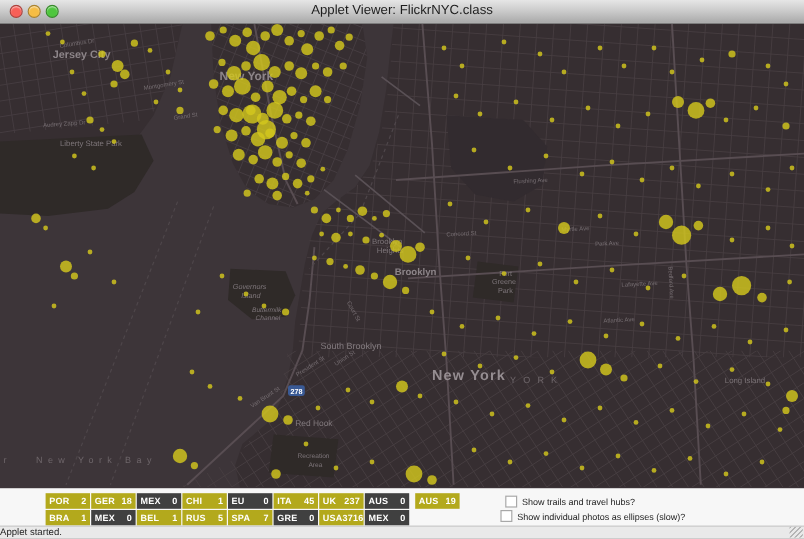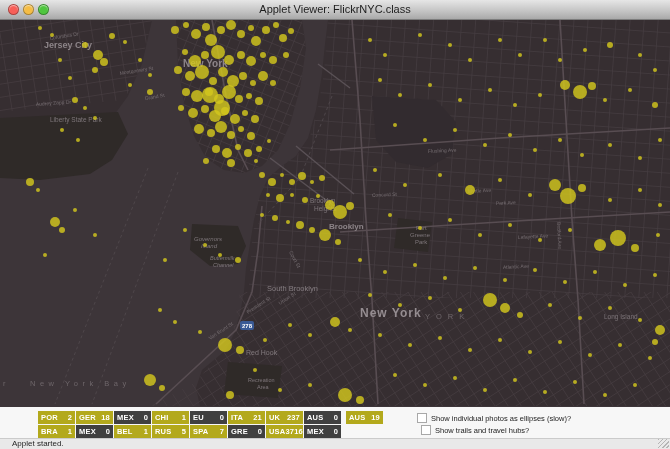--- a/index.html
+++ b/index.html
@@ -31,21 +31,21 @@
   .cell.off { background:#404040;text-align:center; }
   .cell.gap { margin-left:4px; }
   .checks { position:absolute; left:417px; top:5px; font-size:7.5px; color:#222; }
   .checkrow { display:flex; align-items:center; height:12px; }
   .checkrow.first { margin-left:4px; }
   .cb { width:8px; height:8px; border:1px solid #a8a8a8; background:#fff;
         margin-right:4px; flex:0 0 auto; }
   
   .statusbar { position:absolute; top:438px; left:0; width:670px; height:11px;
                background:#e9e9e9; border-top:1px solid #cbcbcb; box-sizing:border-box;
-               font-size:8px; color:#1f1f1f; line-height:9px; padding-left:12px; }
+               font-size:8px; color:#1f1f1f; line-height:9px; padding-left:0; }
   .grip { position:absolute; right:1px; bottom:1px; width:11px; height:9px;
           background:repeating-linear-gradient(135deg,#b5b5b5 0 1px, transparent 1px 3px); }
 </style>
 </head>
 <body>
 
 <div class="window">
 
   <div class="titlebar">
     <div class="traffic">
@@ -1064,21 +1064,21 @@
           <div class="cell on">
             <span>CHI</span>
             <span>1</span>
           </div>
           <div class="cell off">
             <span>EU</span>
             <span>0</span>
           </div>
           <div class="cell on">
             <span>ITA</span>
-            <span>21</span>
+            <span>45</span>
           </div>
           <div class="cell on">
             <span>UK</span>
             <span>237</span>
           </div>
           <div class="cell off">
             <span>AUS</span>
             <span>0</span>
           </div>
           <div class="cell on gap">
@@ -1115,27 +1115,27 @@
             <span>USA</span>
             <span>3716</span>
           </div>
           <div class="cell off">
             <span>MEX</span>
             <span>0</span>
           </div>
         </div>
       </div>
     <div class="checks">
+      <div class="checkrow first">
+        <span class="cb"></span>
+        <span>Show trails and travel hubs?</span>
+      </div>
       <div class="checkrow">
         <span class="cb"></span>
         <span>Show individual photos as ellipses (slow)?</span>
-      </div>
-      <div class="checkrow first">
-        <span class="cb"></span>
-        <span>Show trails and travel hubs?</span>
       </div>
     </div>
   </div>
 
   <div class="statusbar">
     <span>Applet started.</span>
     <span class="grip"></span>
   </div>
 
 </div>

